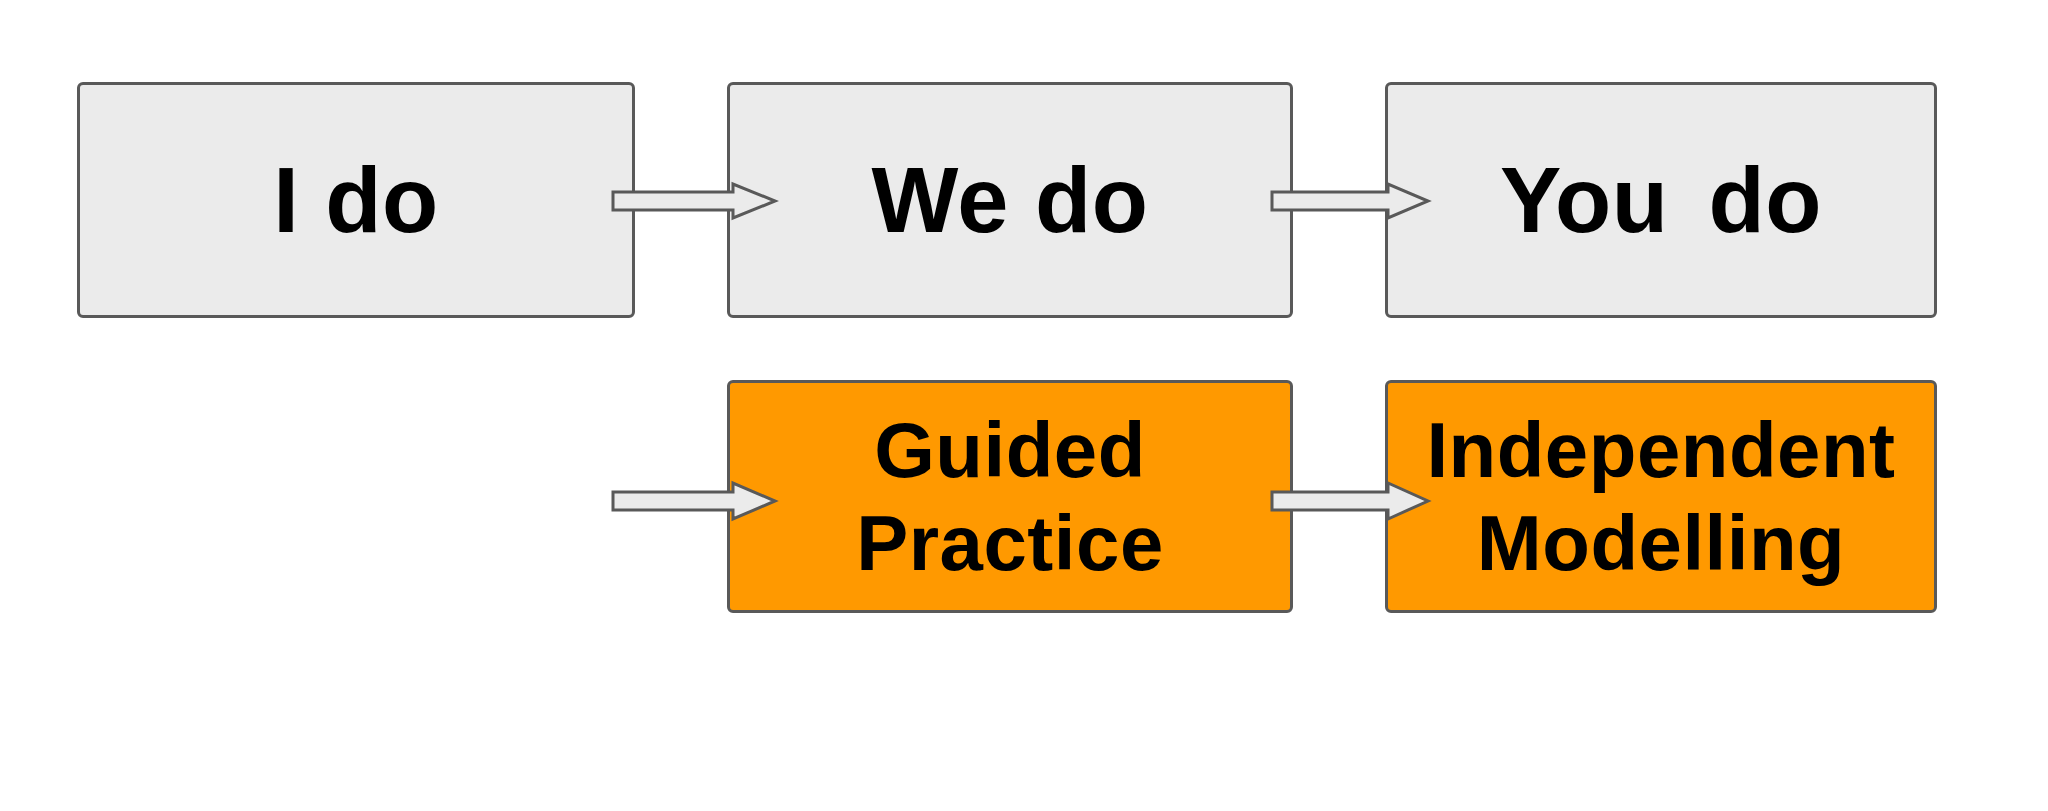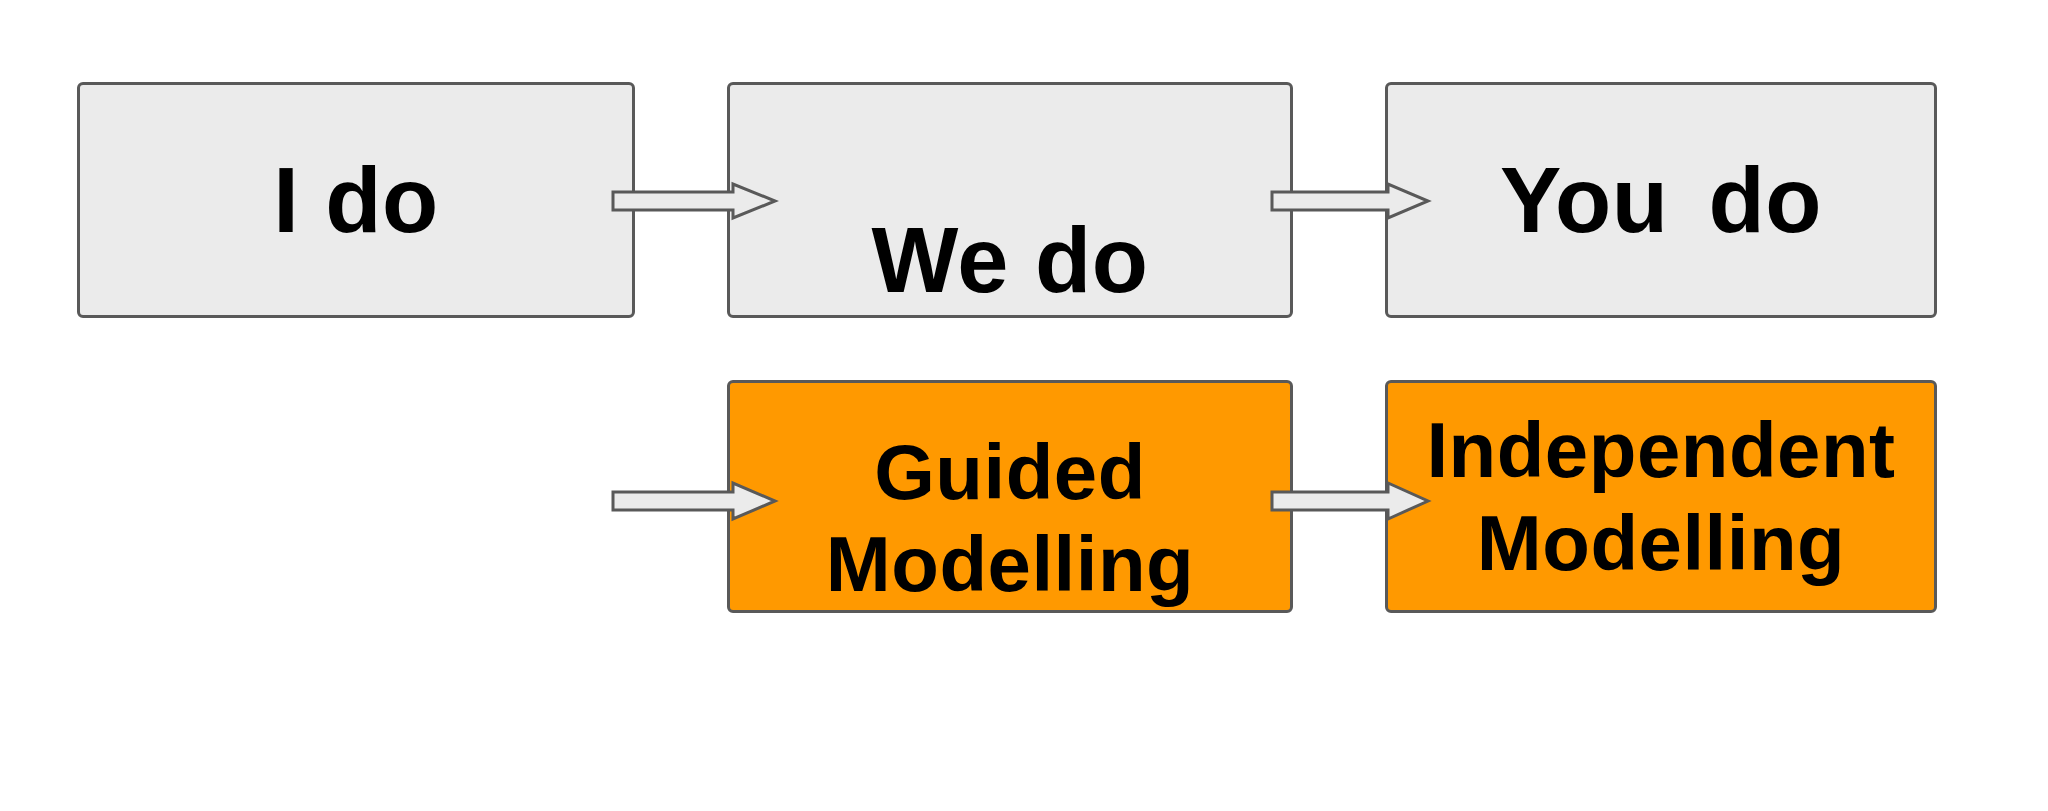--- a/index.html
+++ b/index.html
@@ -44,21 +44,21 @@
     background: #ff9900;
     font-size: 78px;
   }
 
   
   .row-top { top: 82px; height: 236px; }
   
   .row-bottom { top: 380px; height: 233px; }
 
   .col-1 { left: 77px;   width: 558px; }
-  .col-2 { left: 727px;  width: 566px; align-items: flex-end; }
+  .col-2 { left: 727px;  width: 566px; }
   .col-3 { left: 1385px; width: 552px; align-items: center; }
 
   .node .label {
     display: block;
     width: 100%;
     padding: 0 10px;
     box-sizing: border-box;
     white-space: pre-line;
   }
 
@@ -91,21 +91,21 @@
     <span class="label">We do</span>
   </div>
 
   <div class="node phase row-top col-3 wide-space">
     <span class="label">You  do</span>
   </div>
 
 
   <div class="node activity row-bottom col-2">
     <span class="label">Guided
-Modelling</span>
+Practice</span>
   </div>
 
   <div class="node activity row-bottom col-3">
     <span class="label">Independent
 Modelling</span>
   </div>
 
   <div class="arrow arrow-top-1">
     <svg viewBox="0 0 166 38" width="166" height="38" aria-hidden="true">
       <path d="M2,10 L122,10 L122,2 L164,19 L122,36 L122,28 L2,28 Z" fill="#ebebeb" stroke="#595959" stroke-width="3" stroke-linejoin="miter"></path>

